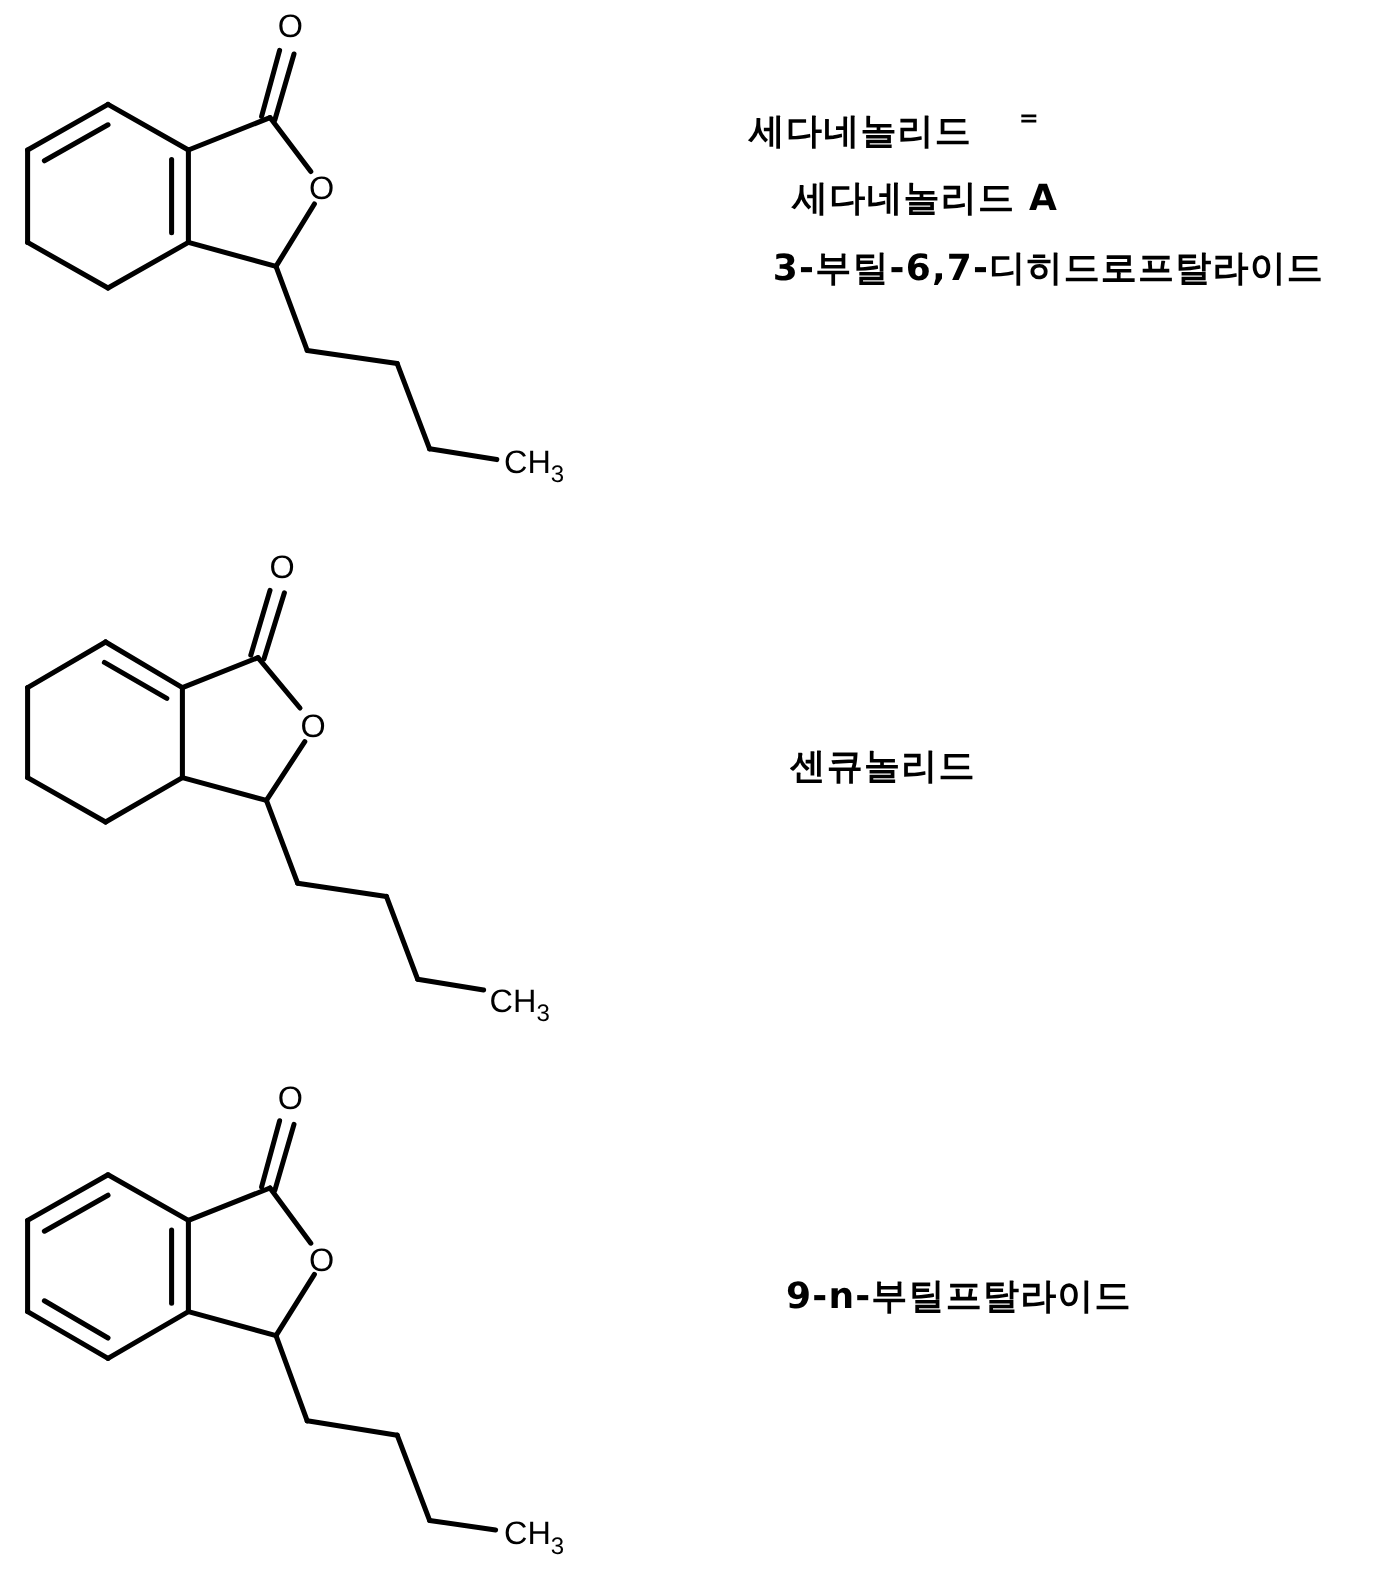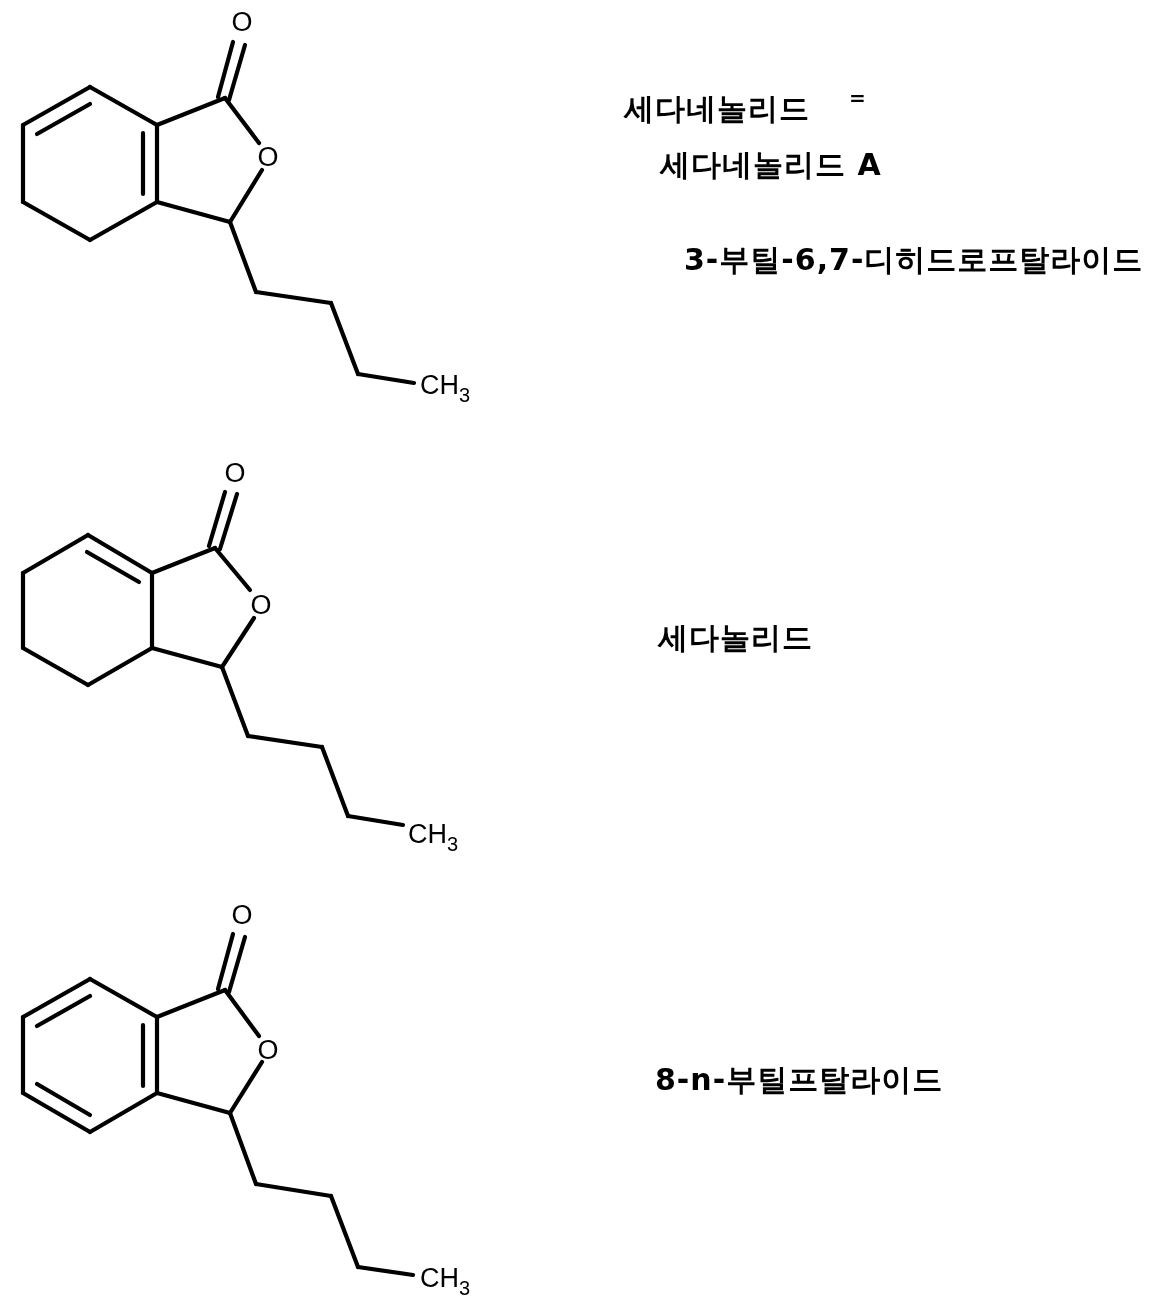--- a/index.html
+++ b/index.html
@@ -126,17 +126,17 @@
       <line x1="358" y1="1267" x2="413" y2="1275" class="bond"></line>
       <text x="242" y="924" text-anchor="middle" class="atom-label">O</text>
       <text x="268" y="1059" text-anchor="middle" class="atom-label">O</text>
       <text x="420" y="1287" class="atom-label">CH<tspan class="atom-sub" dy="8">3</tspan></text>
     </g>
 </svg>
 
 <div class="name-line" style="left:624px; top:89px;">세다네놀리드</div>
 <div class="eq-sign" style="left:849px; top:86px;">=</div>
 <div class="name-line" style="left:660px; top:145px;">세다네놀리드 A</div>
-<div class="name-line" style="left:684px; top:203px;margin-top:37px;">3-부틸-6,7-디히드로프탈라이드</div>
+<div class="name-line" style="left:644px; top:203px;">3-부틸-6,7-디히드로프탈라이드</div>
 
-<div class="name-line" style="left:658px; top:618px;">세다놀리드</div>
+<div class="name-line" style="left:658px; top:618px;">센큐놀리드</div>
 
-<div class="name-line" style="left:655px; top:1060px;">8-n-부틸프탈라이드</div>
+<div class="name-line" style="left:655px; top:1060px;">9-n-부틸프탈라이드</div>
 
 </body></html>

